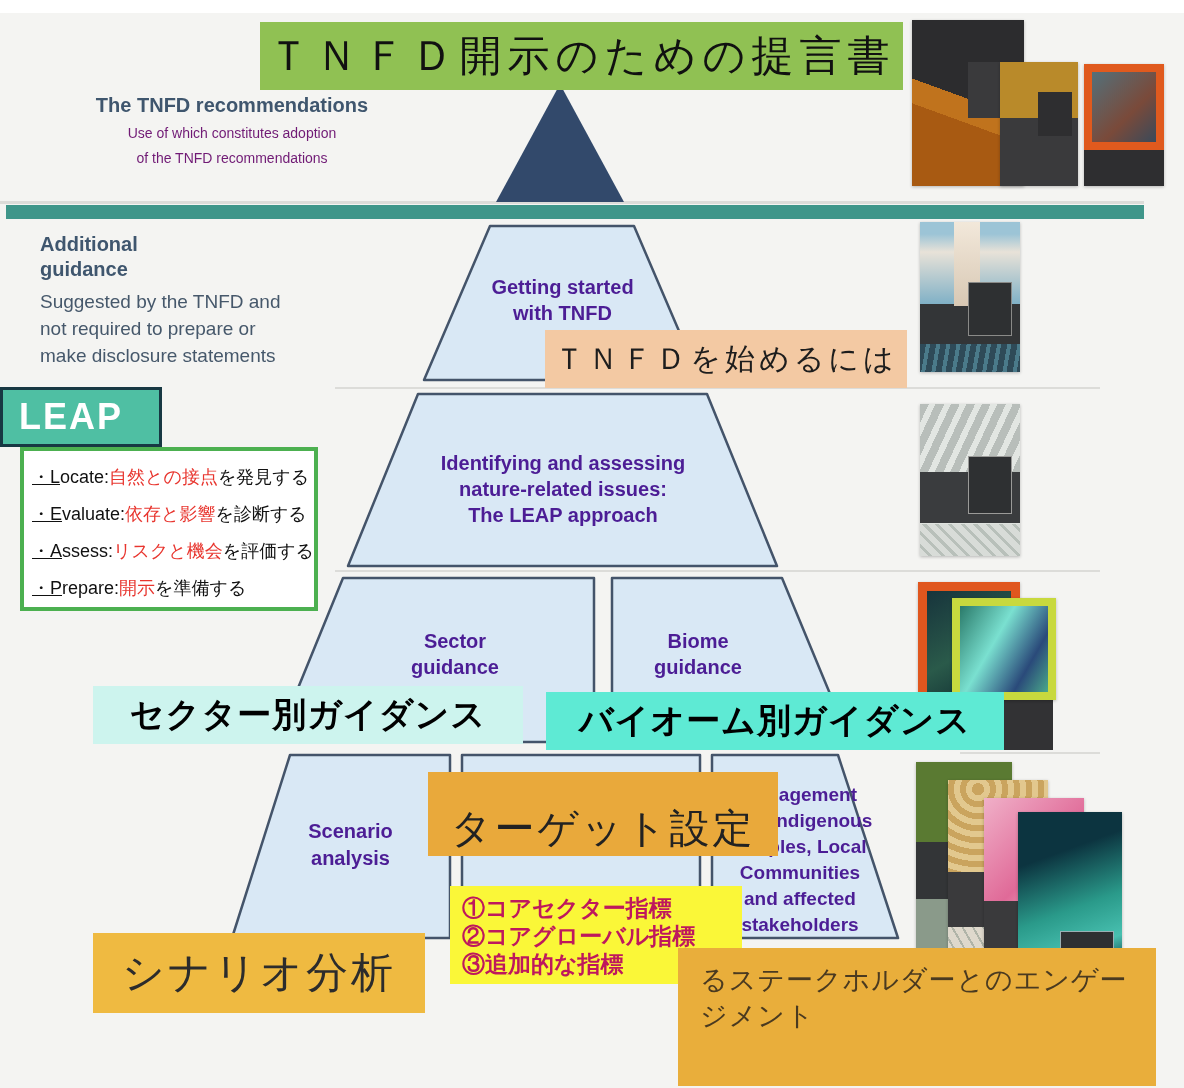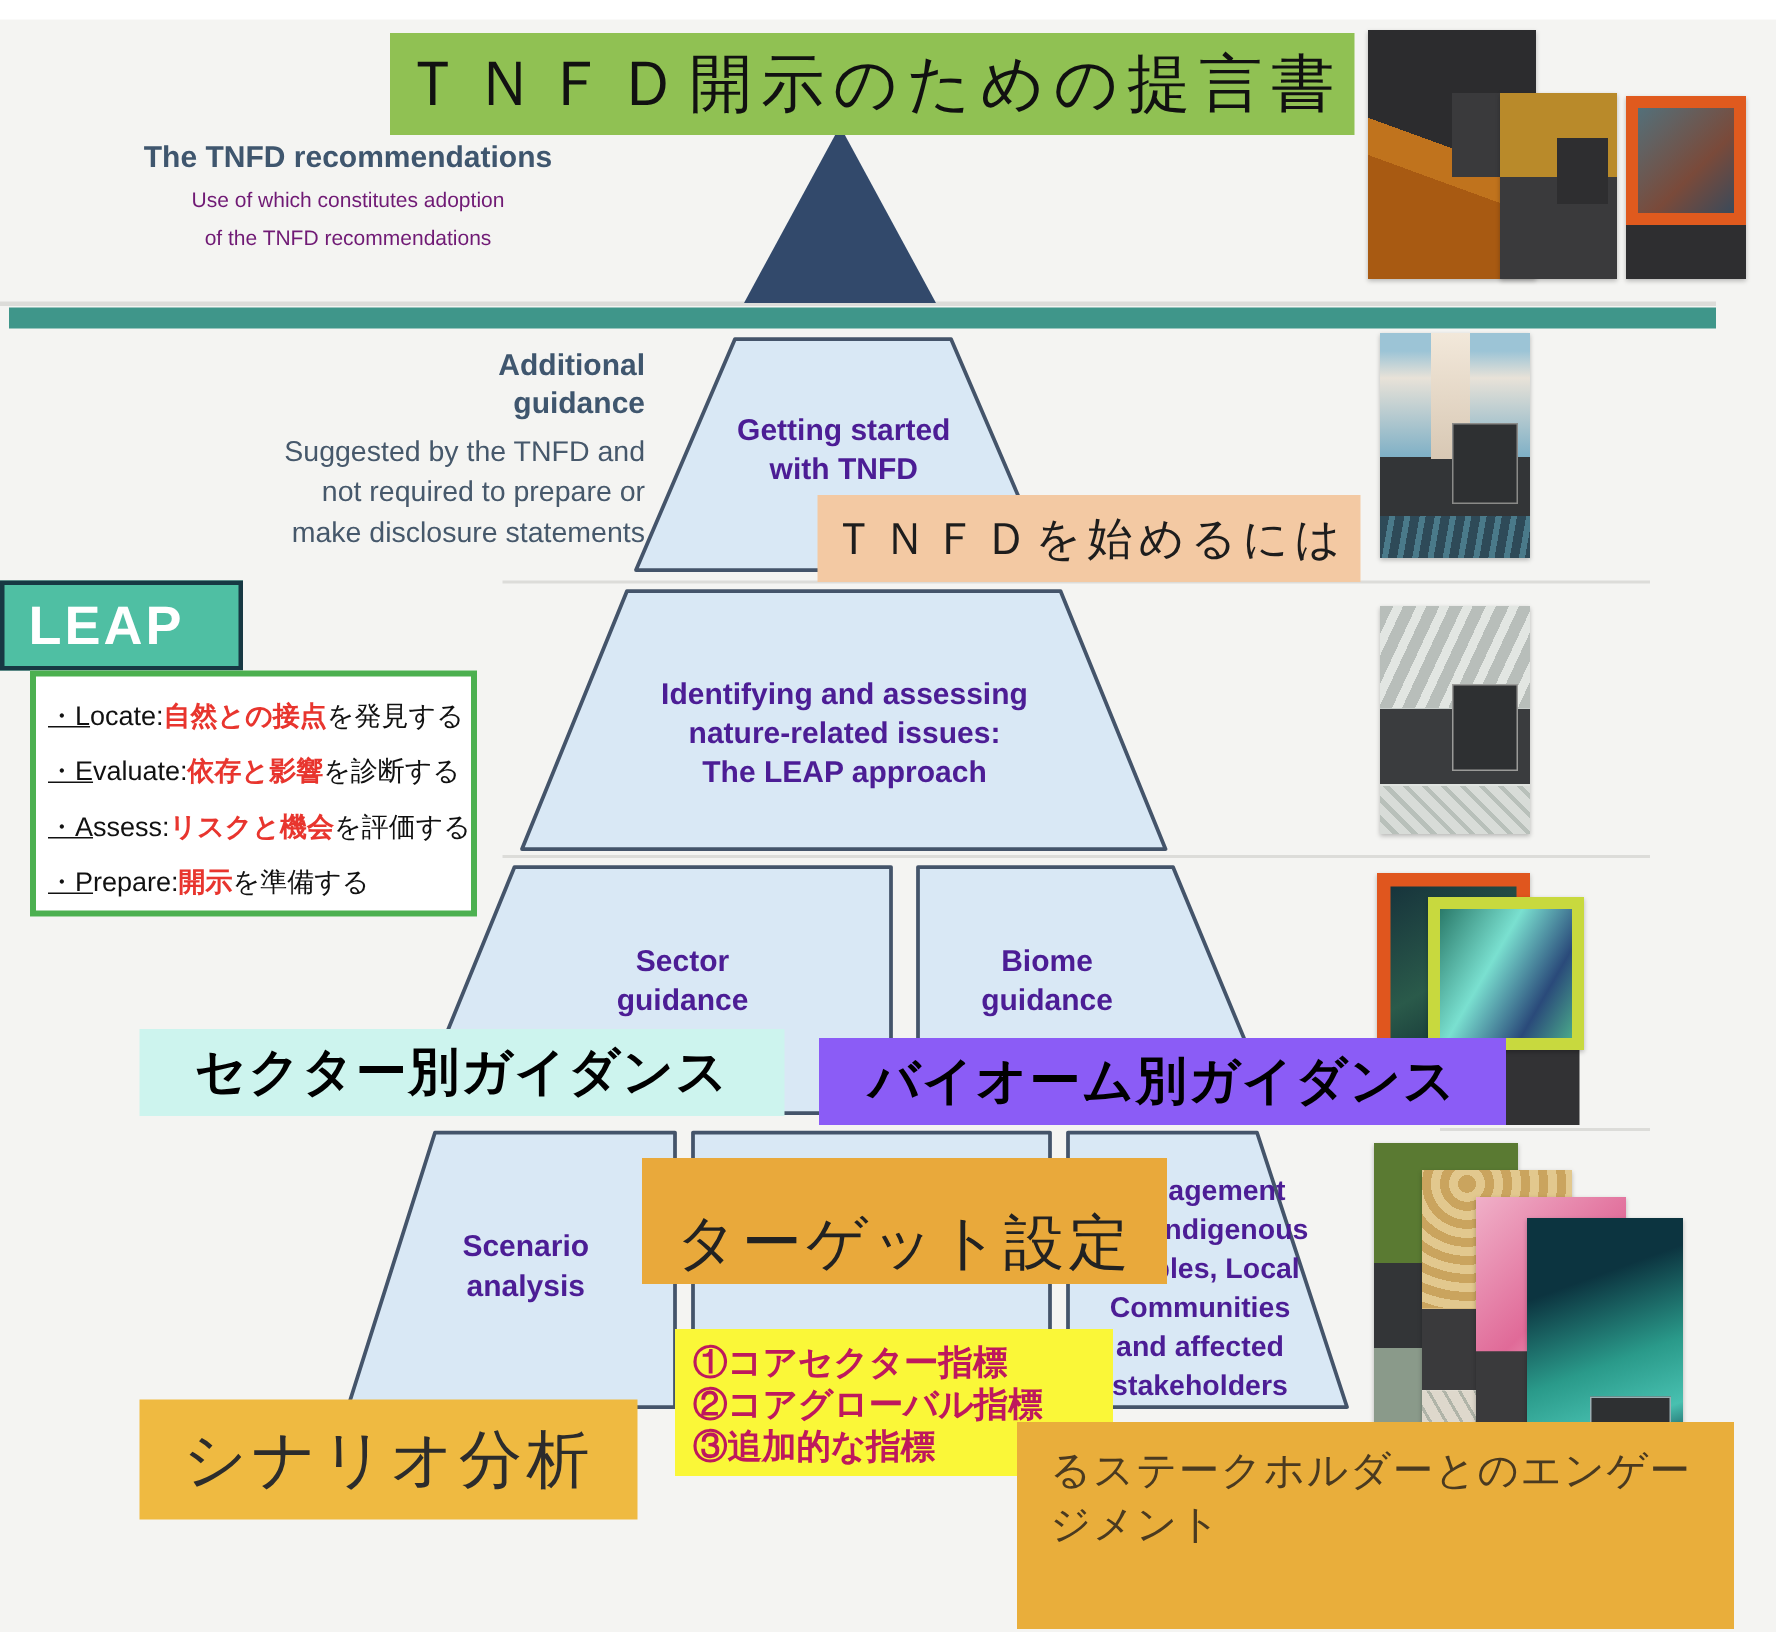--- a/index.html
+++ b/index.html
@@ -21,40 +21,40 @@
     z-index:6;
   }
   .banner .t {
     font-size:42px; color:#111; letter-spacing:6px; white-space:nowrap; font-weight:400;
   }
 
   
   .recblock { left:22px; top:94px; width:420px; text-align:center; color:#3F566E; z-index:3; }
   .recblock .h { font-size:20px; font-weight:700; margin-bottom:4px; }
   .recblock .b { font-size:14px; line-height:25px; color:#701a75; }
-  .guideblock { left:40px; top:232px; width:390px; text-align:right; color:#3F566E; z-index:3; }
+  .guideblock { left:40px; top:232px; width:390px; text-align:left; color:#3F566E; z-index:3; }
   .guideblock .h { font-size:20px; font-weight:700; line-height:25px; }
   .guideblock .b { font-size:19px; line-height:27px; color:#46586b; margin-top:6px; }
 
   
   .grayline { background:#dcdcd9; z-index:1; }
   .tealband { left:6px; top:205px; width:1138px; height:14px; background:#3F968A; z-index:4; }
 
   
   .pyr { left:0; top:0; width:1184px; height:1088px; z-index:2; }
 
   
   .ptxt { color:#4c1d95; font-weight:600; text-align:center; z-index:3; }
 
   
   .lbl { display:flex; align-items:center; justify-content:center; z-index:5; }
   .peach { left:545px; top:330px; width:362px; height:58px; background:#F3C9A3; }
   .peach .t { font-size:30px; letter-spacing:4px; color:#1d1d1d; }
   .cyan1 { left:93px; top:686px; width:430px; height:58px; background:#CDF4EE; }
-  .cyan2 { left:546px; top:692px; width:458px; height:58px; background:#8b5cf6; }
+  .cyan2 { left:546px; top:692px; width:458px; height:58px; background:#5eead4; }
   .cyan1 .t, .cyan2 .t { font-size:34px; font-weight:700; color:#000; letter-spacing:1px; }
   .orangeTarget { left:428px; top:772px; width:350px; height:84px; background:#E9A93B; }
   .orangeTarget .t { font-size:40px; letter-spacing:3px; color:#222;margin-top:28px; }
   .orangeScenario { left:93px; top:933px; width:332px; height:80px; background:#EFBA41; }
   .orangeScenario .t { font-size:42px; letter-spacing:3px; color:#2c2c2c; }
   .yellowMetrics {
     left:450px; top:886px; width:292px; height:98px; background:#FAF738;
     z-index:6; padding:8px 0 0 12px;
   }
   .yellowMetrics .line { font-size:23px; font-weight:700; color:#be185d; line-height:28px; }
@@ -70,21 +70,21 @@
     border:3px solid #173843; display:flex; align-items:center; z-index:6;
     padding-left:16px;
   }
   .leapHead .t { color:#fff; font-size:36px; font-weight:700; letter-spacing:2px; }
   .leapBody {
     left:20px; top:447px; width:298px; height:164px; background:#fff;
     border:4px solid #4CB050; z-index:6; padding:8px 6px 0 8px;
   }
   .leapBody .item { font-size:18px; color:#111; line-height:37px; white-space:nowrap; }
   .leapBody .u { text-decoration:underline; }
-  .leapBody .red { color:#E8352E; font-weight:700; }
+  .leapBody .red { color:#E8352E; font-weight:400; }
 
   
   .cover { position:absolute; box-shadow:0 1px 3px rgba(0,0,0,.25); z-index:3; }
 
   .covA { left:912px; top:20px; width:112px; height:166px;
           background:linear-gradient(200deg,#2c2c2e 0 48%,#c0731d 48% 60%,#a85a12 60% 100%); }
   .covA .box { position:absolute; right:8px; top:42px; width:48px; height:56px; background:#3a3a3c; }
   .covB { left:1000px; top:62px; width:78px; height:124px;
           background:linear-gradient(#b98a2a 0 45%,#3a3a3c 45% 100%); }
   .covB .box { position:absolute; right:6px; top:30px; width:34px; height:44px; background:#2e2e30; }

